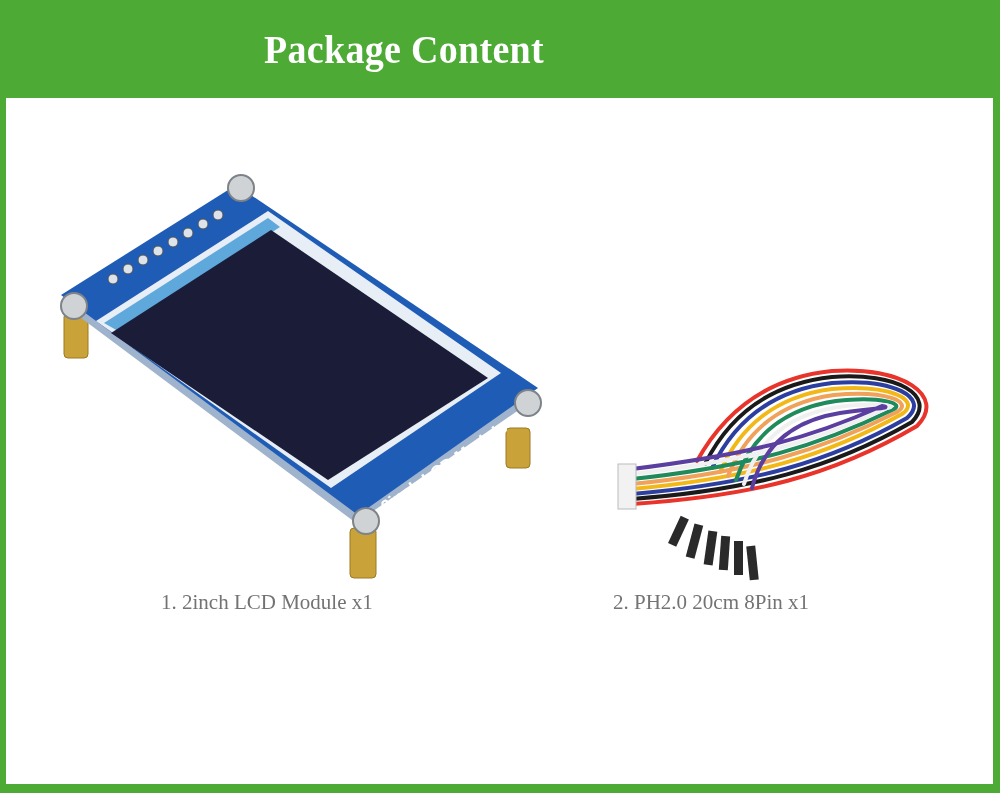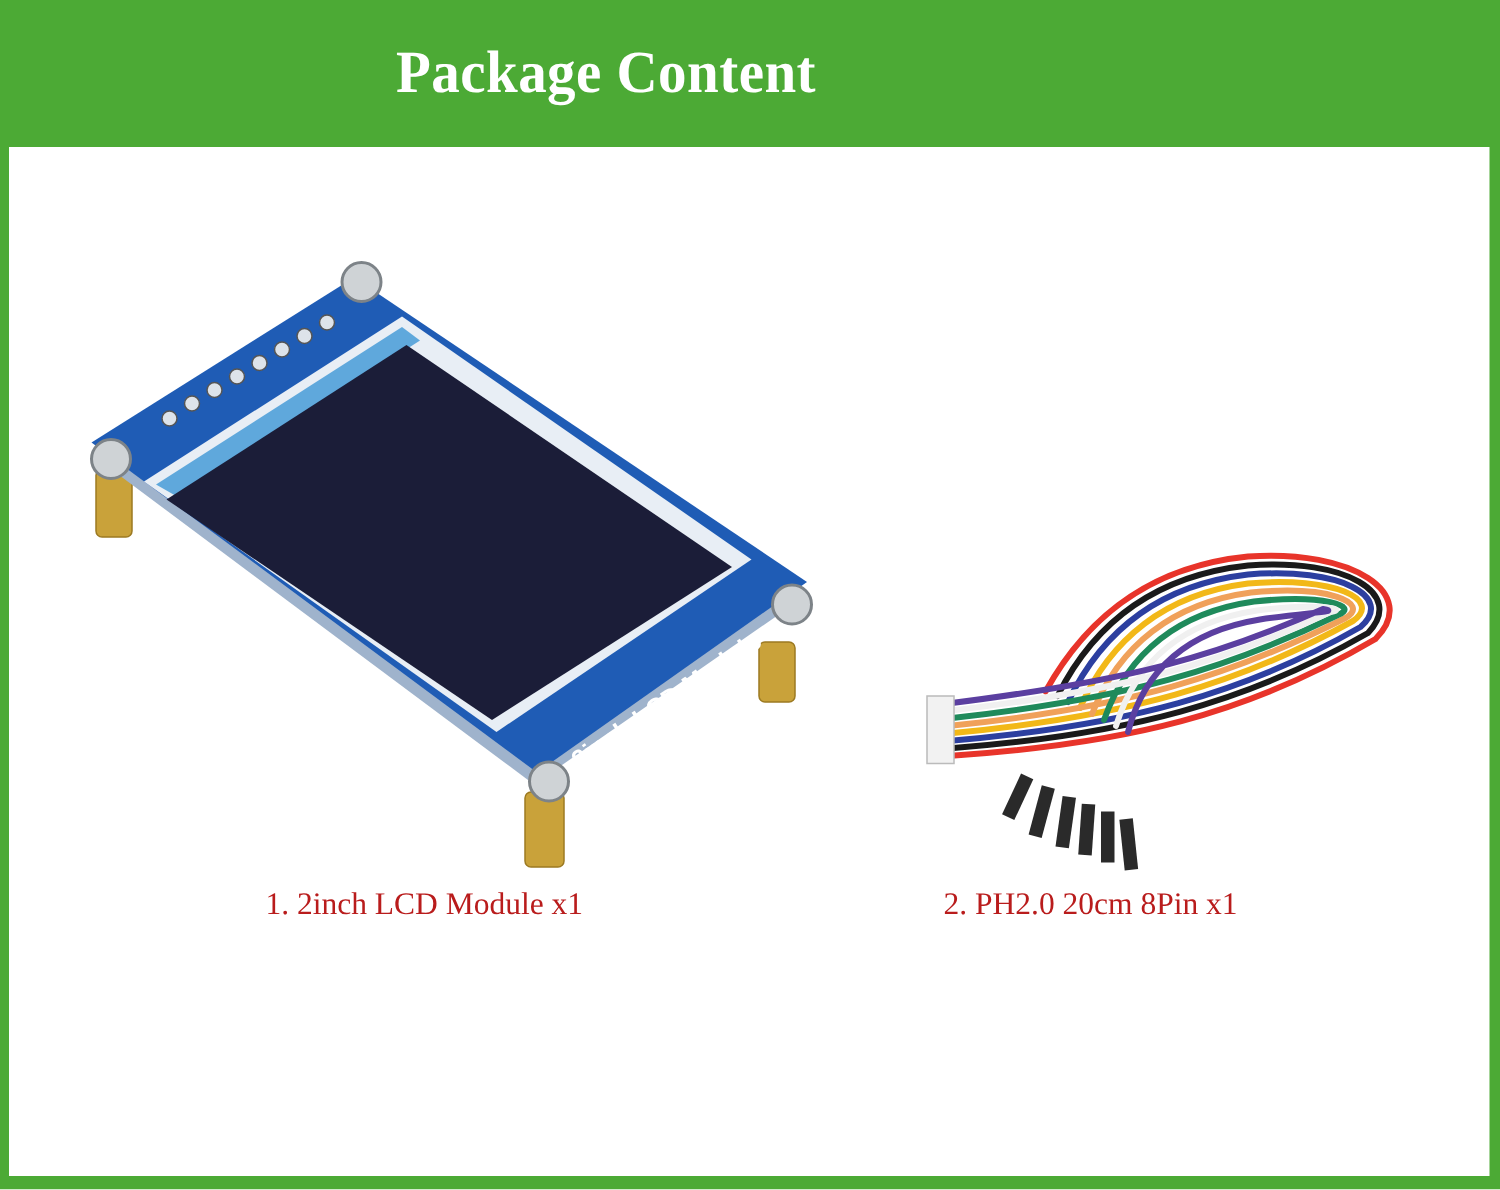--- a/index.html
+++ b/index.html
@@ -16,23 +16,22 @@
     }
     .header h1 {
       margin: 0; color: #ffffff; font-weight: bold; font-size: 38px;
       letter-spacing: 0.3px; transform: scaleY(1.05);
     }
     .panel {
       position: absolute; left: 6px; top: 98px; width: 987px; height: 686px;
       background: #ffffff;
     }
     .caption {
-      position: absolute; top: 492px; font-size: 21px; color: #b91c1c;
+      position: absolute; top: 492px; font-size: 21px; color: #737373;
       white-space: nowrap;
-      margin-left: 16px;
     }
     .caption.c1 { left: 155px; }
     .caption.c2 { left: 607px; text-align: right; }
     svg { position: absolute; }
   </style>
 </head>
 <body>
 
 <div class="page">
   <div class="header">

